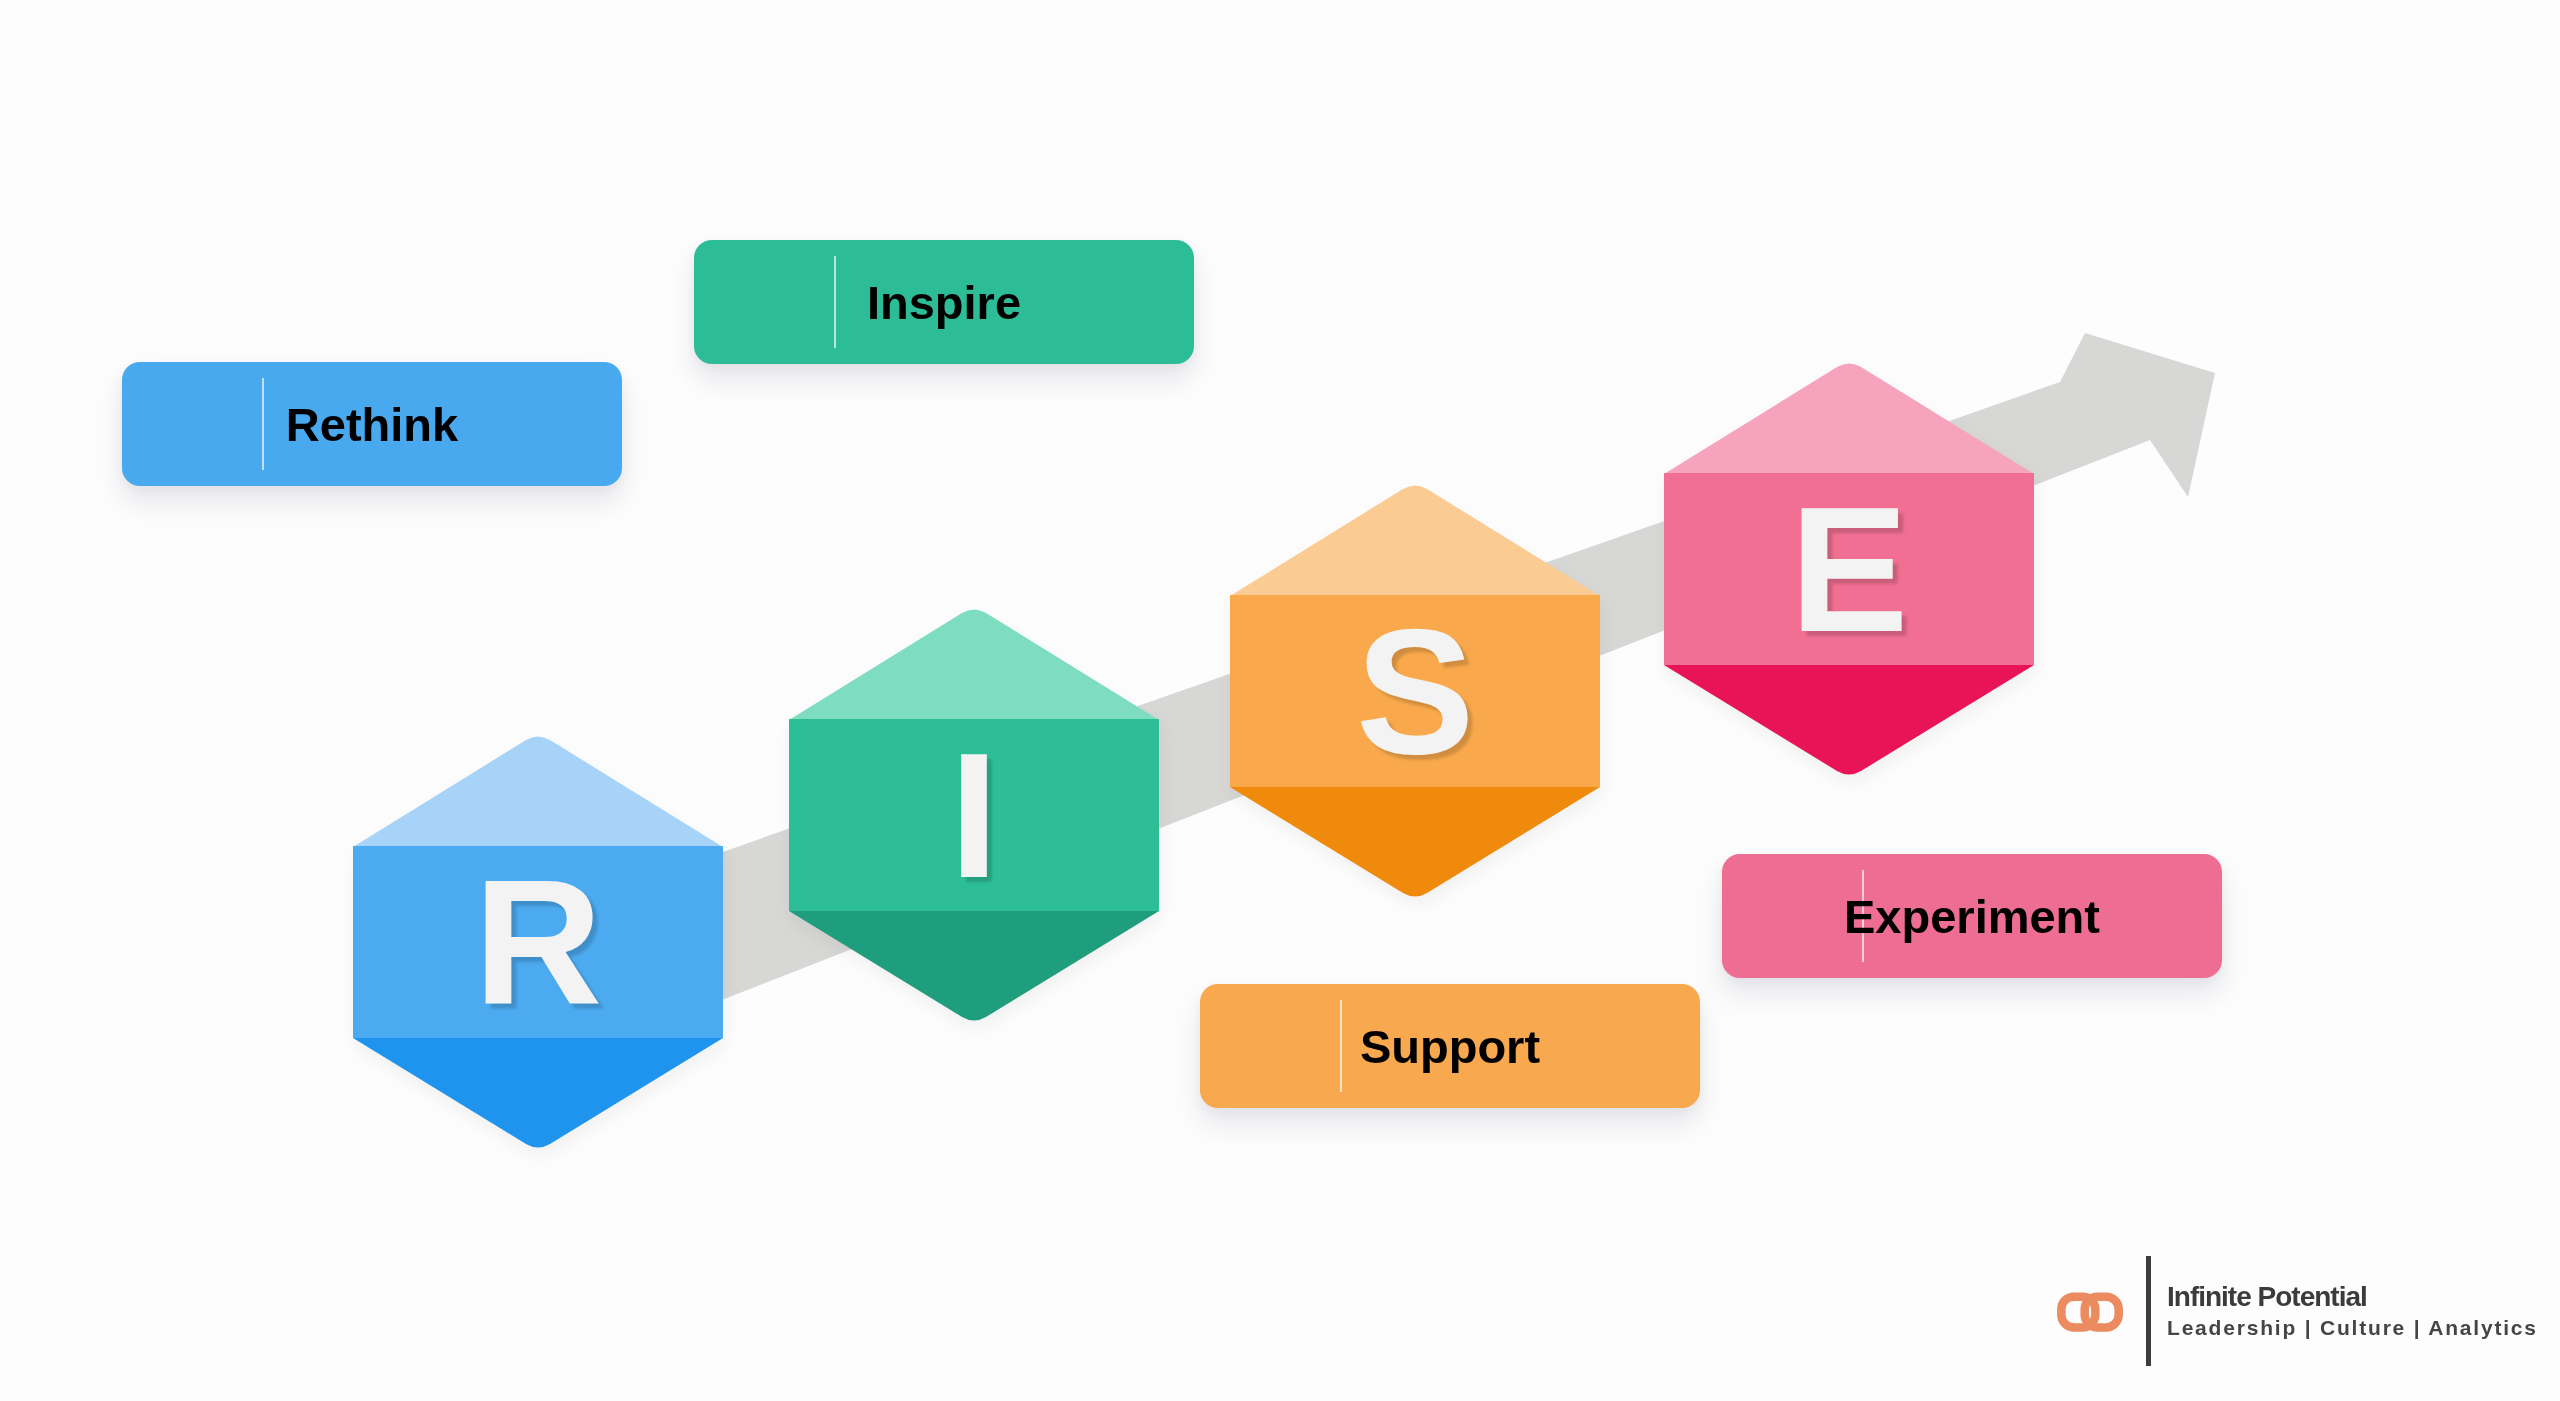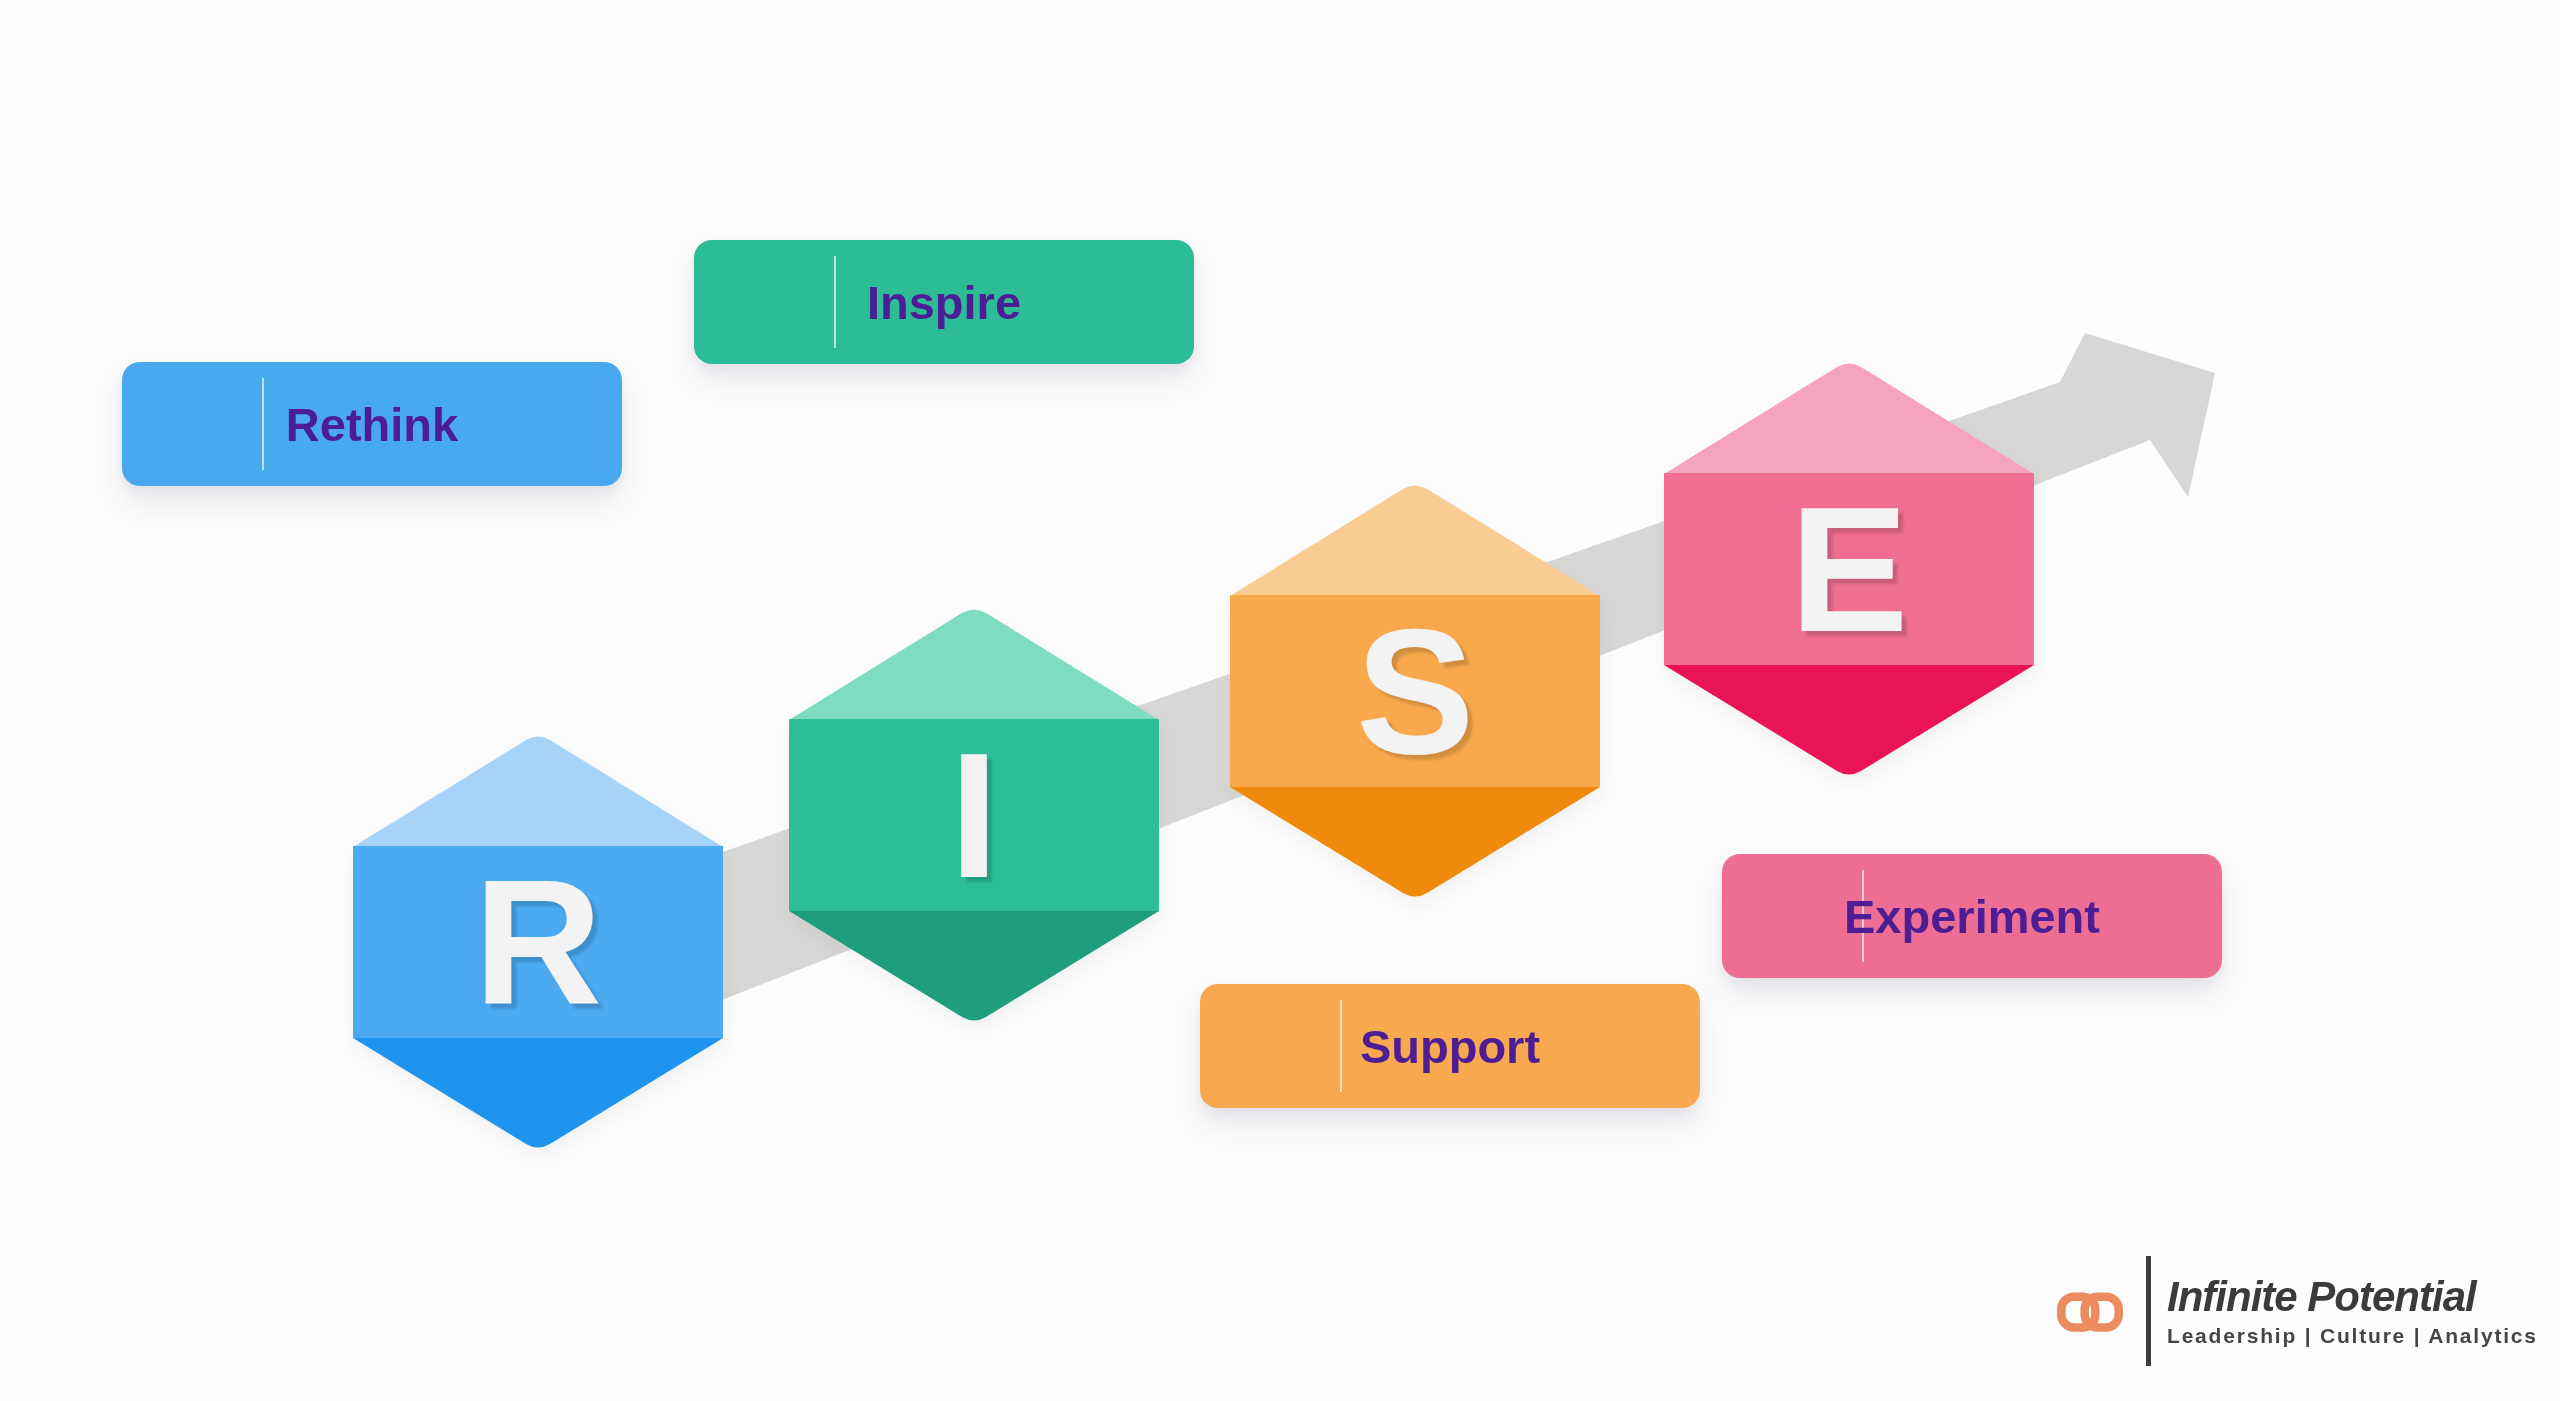--- a/index.html
+++ b/index.html
@@ -57,21 +57,21 @@
   }
   .pill-divider {
     position: absolute;
     left: 28%; top: 16px; bottom: 16px;
     width: 2px;
     background: rgba(255,255,255,0.65);
   }
   .pill-text {
     position: absolute; inset: 0;
     display: flex; align-items: center; justify-content: center;
-    color: #4c1d95;
+    color: #000000;
     font-size: 47px;
     font-weight: bold;
   }
   .pill-rethink    { left: 122px;  top: 362px; }
   .pill-inspire    { left: 694px;  top: 240px; }
   .pill-support    { left: 1200px; top: 984px; }
   .pill-experiment { left: 1722px; top: 854px; }
 
   
   .logo {
@@ -82,26 +82,25 @@
     z-index: 4;
   }
   .logo-infinity { width: 68px; height: 47px; flex: 0 0 auto; }
   .logo-bar {
     width: 5px; height: 110px;
     margin-left: 22px; margin-right: 16px;
     flex: 0 0 auto;
   }
   .logo-text { display: flex; flex-direction: column; }
   .logo-name {
-    font-size: 42px;
+    font-size: 28px;
     font-weight: bold;
     letter-spacing: -1px;
     line-height: 1.1;
     white-space: nowrap;
-    font-style: italic;
   }
   .logo-tagline {
     font-size: 21px;
     font-weight: bold;
     letter-spacing: 1.8px;
     margin-top: 3px;
     white-space: nowrap;
   }
 </style>
 </head>

